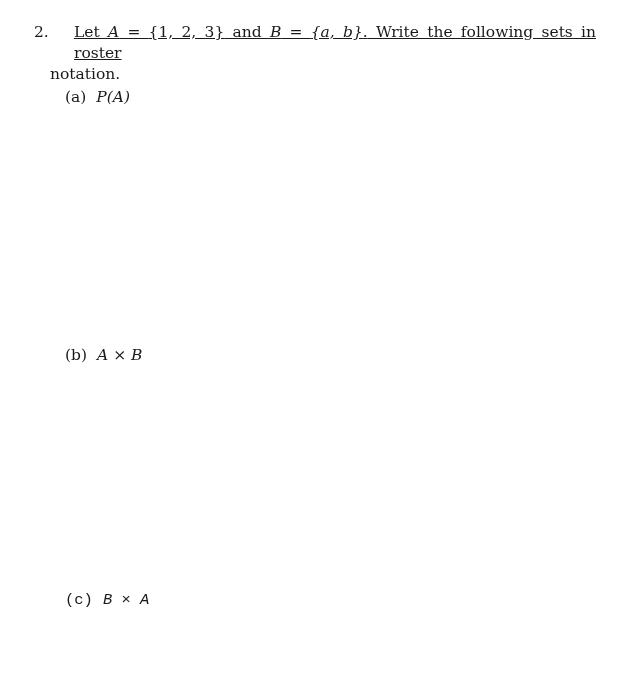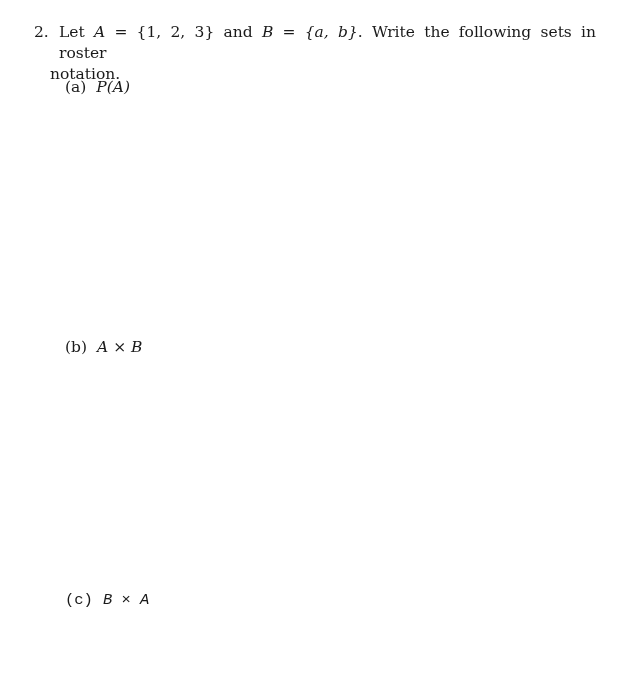--- a/index.html
+++ b/index.html
@@ -8,47 +8,48 @@
       font-family: "DejaVu Serif", "Liberation Serif", serif;
       color: #1a1a1a;
       font-size: 15.5px;
     }
     .problem {
       position: absolute; left: 34px; top: 22px; width: 562px;
       line-height: 21px;
     }
     .num { position: absolute; left: 0; top: 0; }
     .body-text {
-      margin-left: 25px;
+      margin-left: 40px;
       text-align: justify;
       text-align-last: justify;
       word-spacing: 2px;
+      text-decoration: underline;
     }
     .line2 { margin-left: 16px; }
     .m { font-style: italic; }
     .part {
       position: absolute; left: 65px;
       white-space: nowrap;
     }
     .part .lbl { margin-right: 10px; }
   </style>
 </head>
 <body>
 
 <div class="problem">
   <span class="num">2.</span>
   <div class="body-text">
     <span>Let </span><span class="m">A</span><span> = </span><span>{1, 2, 3}</span><span> and </span><span class="m">B</span><span> = </span><span class="m">{a, b}</span><span>.</span><span>  Write the following sets in roster</span>
   </div>
   <div class="line2">notation.</div>
 </div>
 
-<div class="part" style="top:78px;text-align:center;">
+<div class="part" style="top:88px;text-align:center;">
   <span class="lbl">(a)</span><span class="m">P(A)</span>
 </div>
 
-<div class="part" style="top:338px;text-align:center;">
+<div class="part" style="top:346px;text-align:center;">
   <span class="lbl">(b)</span><span class="m">A × B</span>
 </div>
 
 <div class="part" style="top:591px;font-family:Liberation Mono, monospace;">
   <span class="lbl">(c)</span><span class="m">B × A</span>
 </div>
 
 </body></html>

